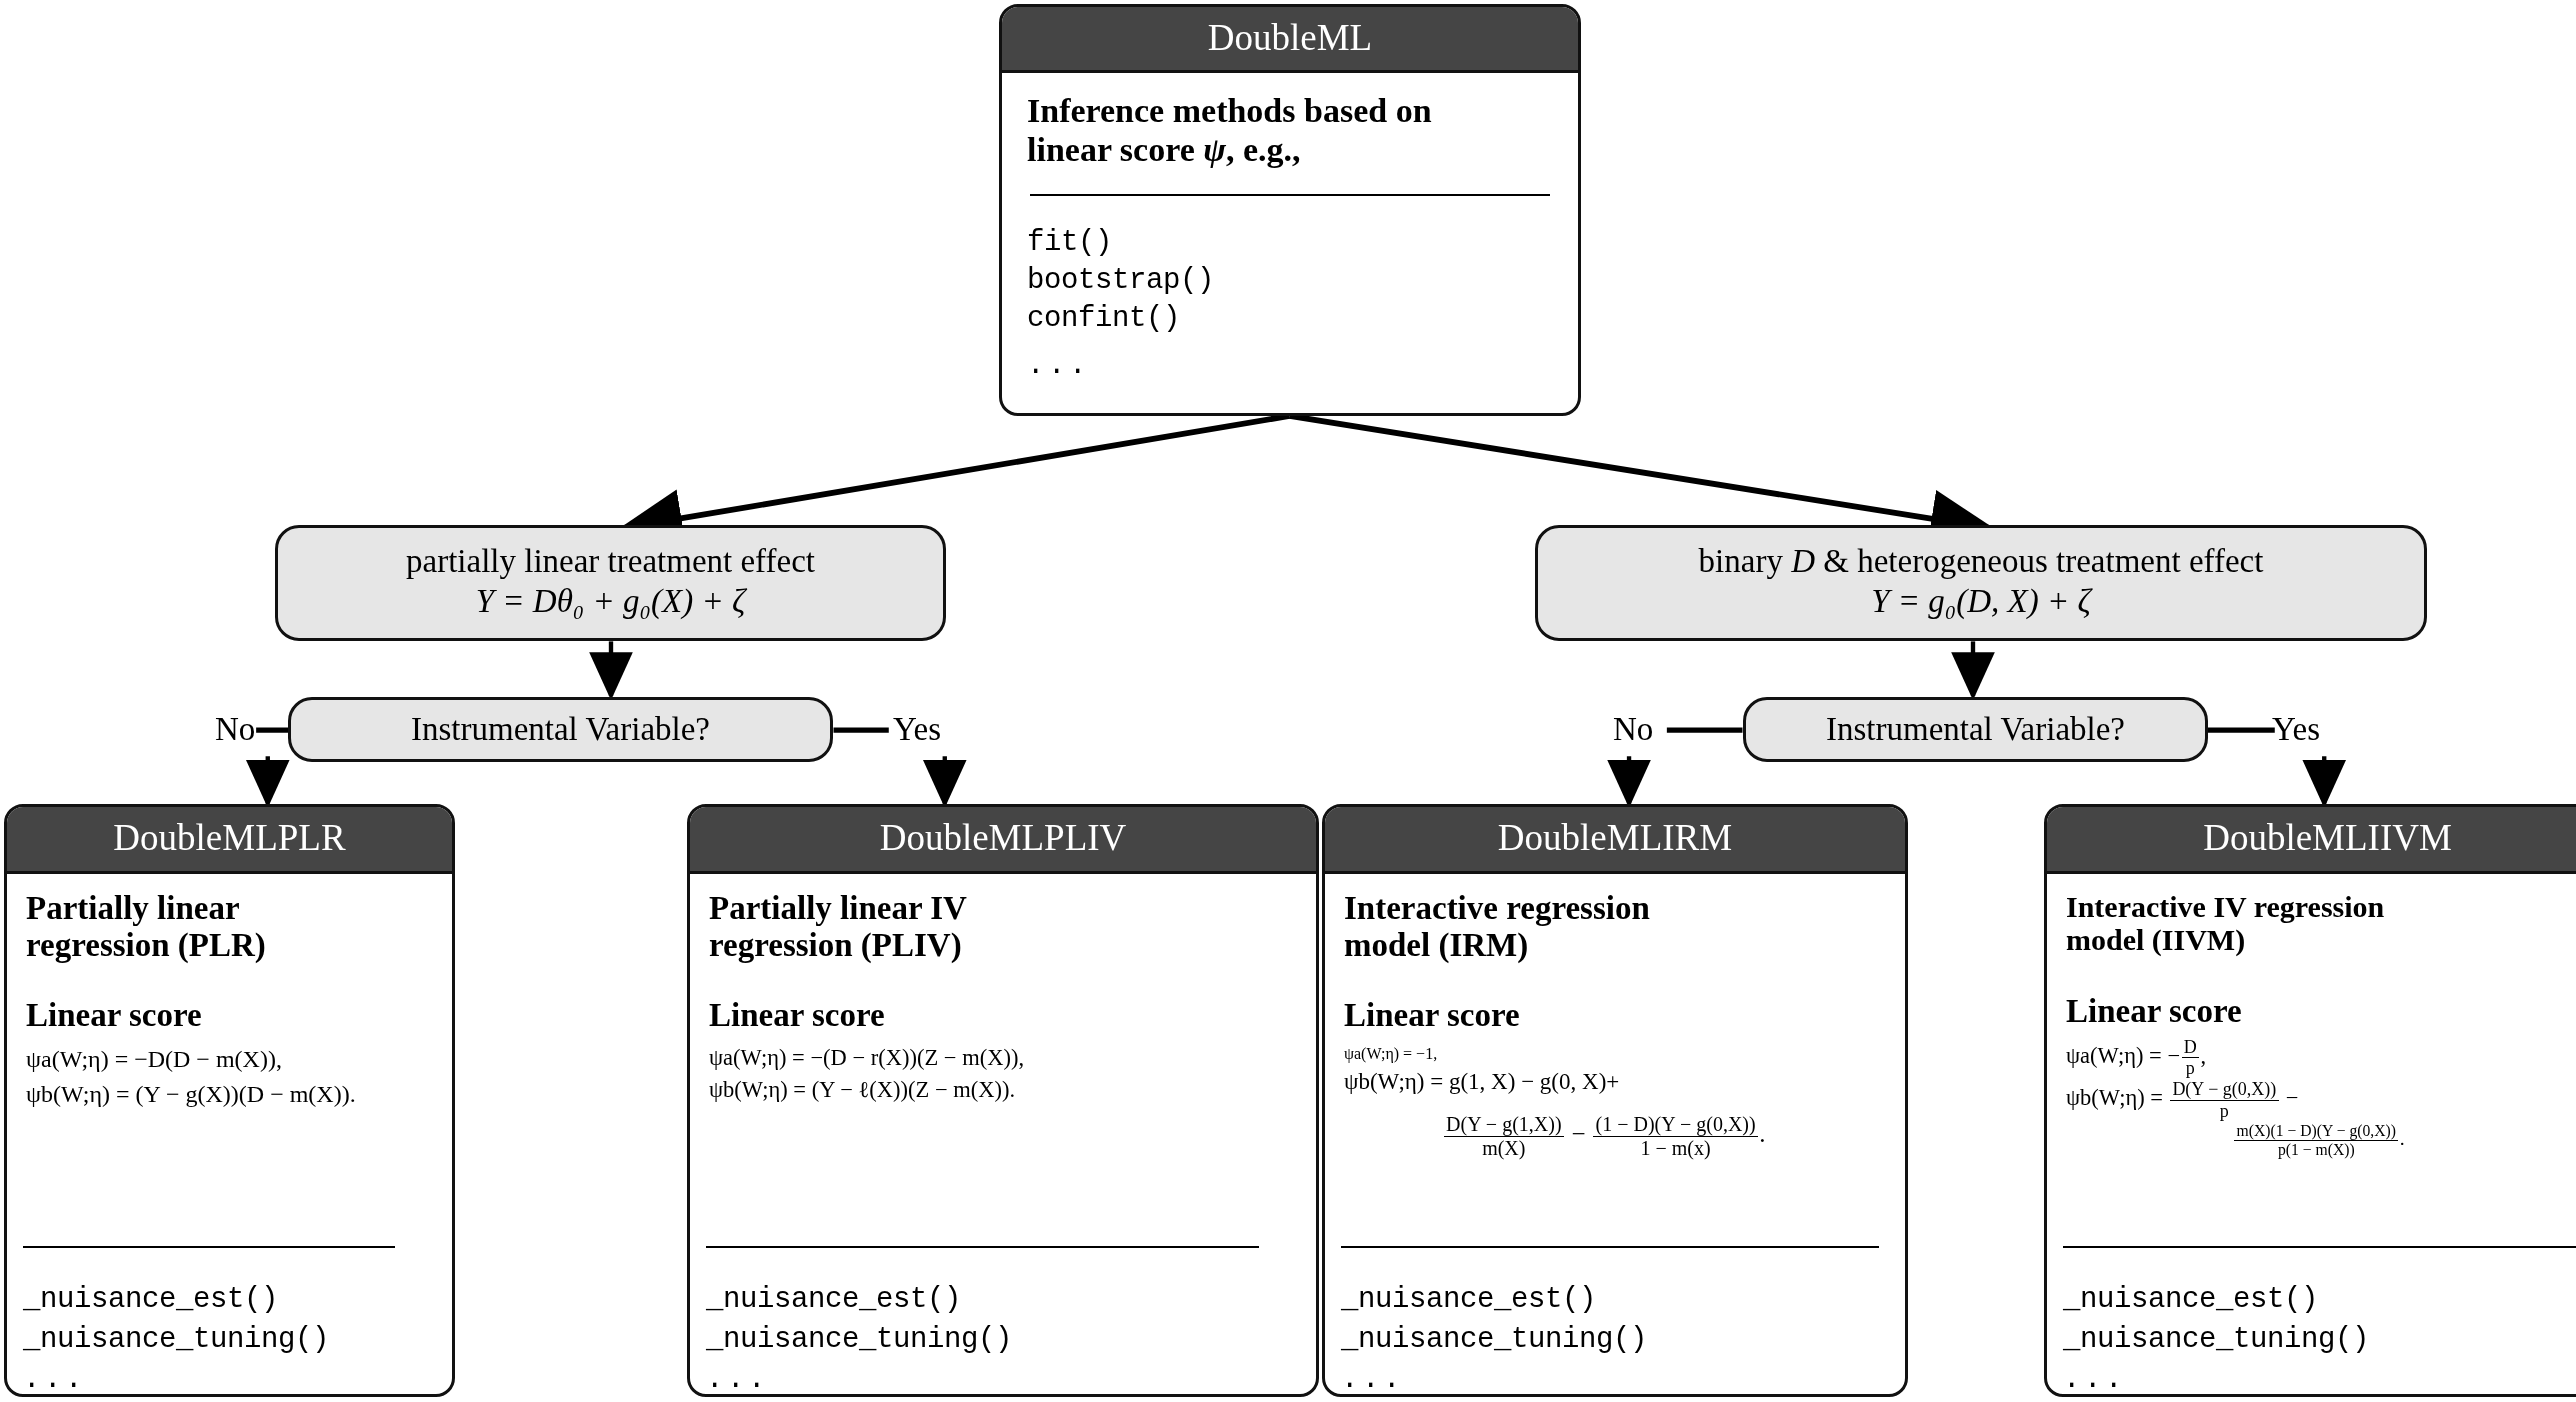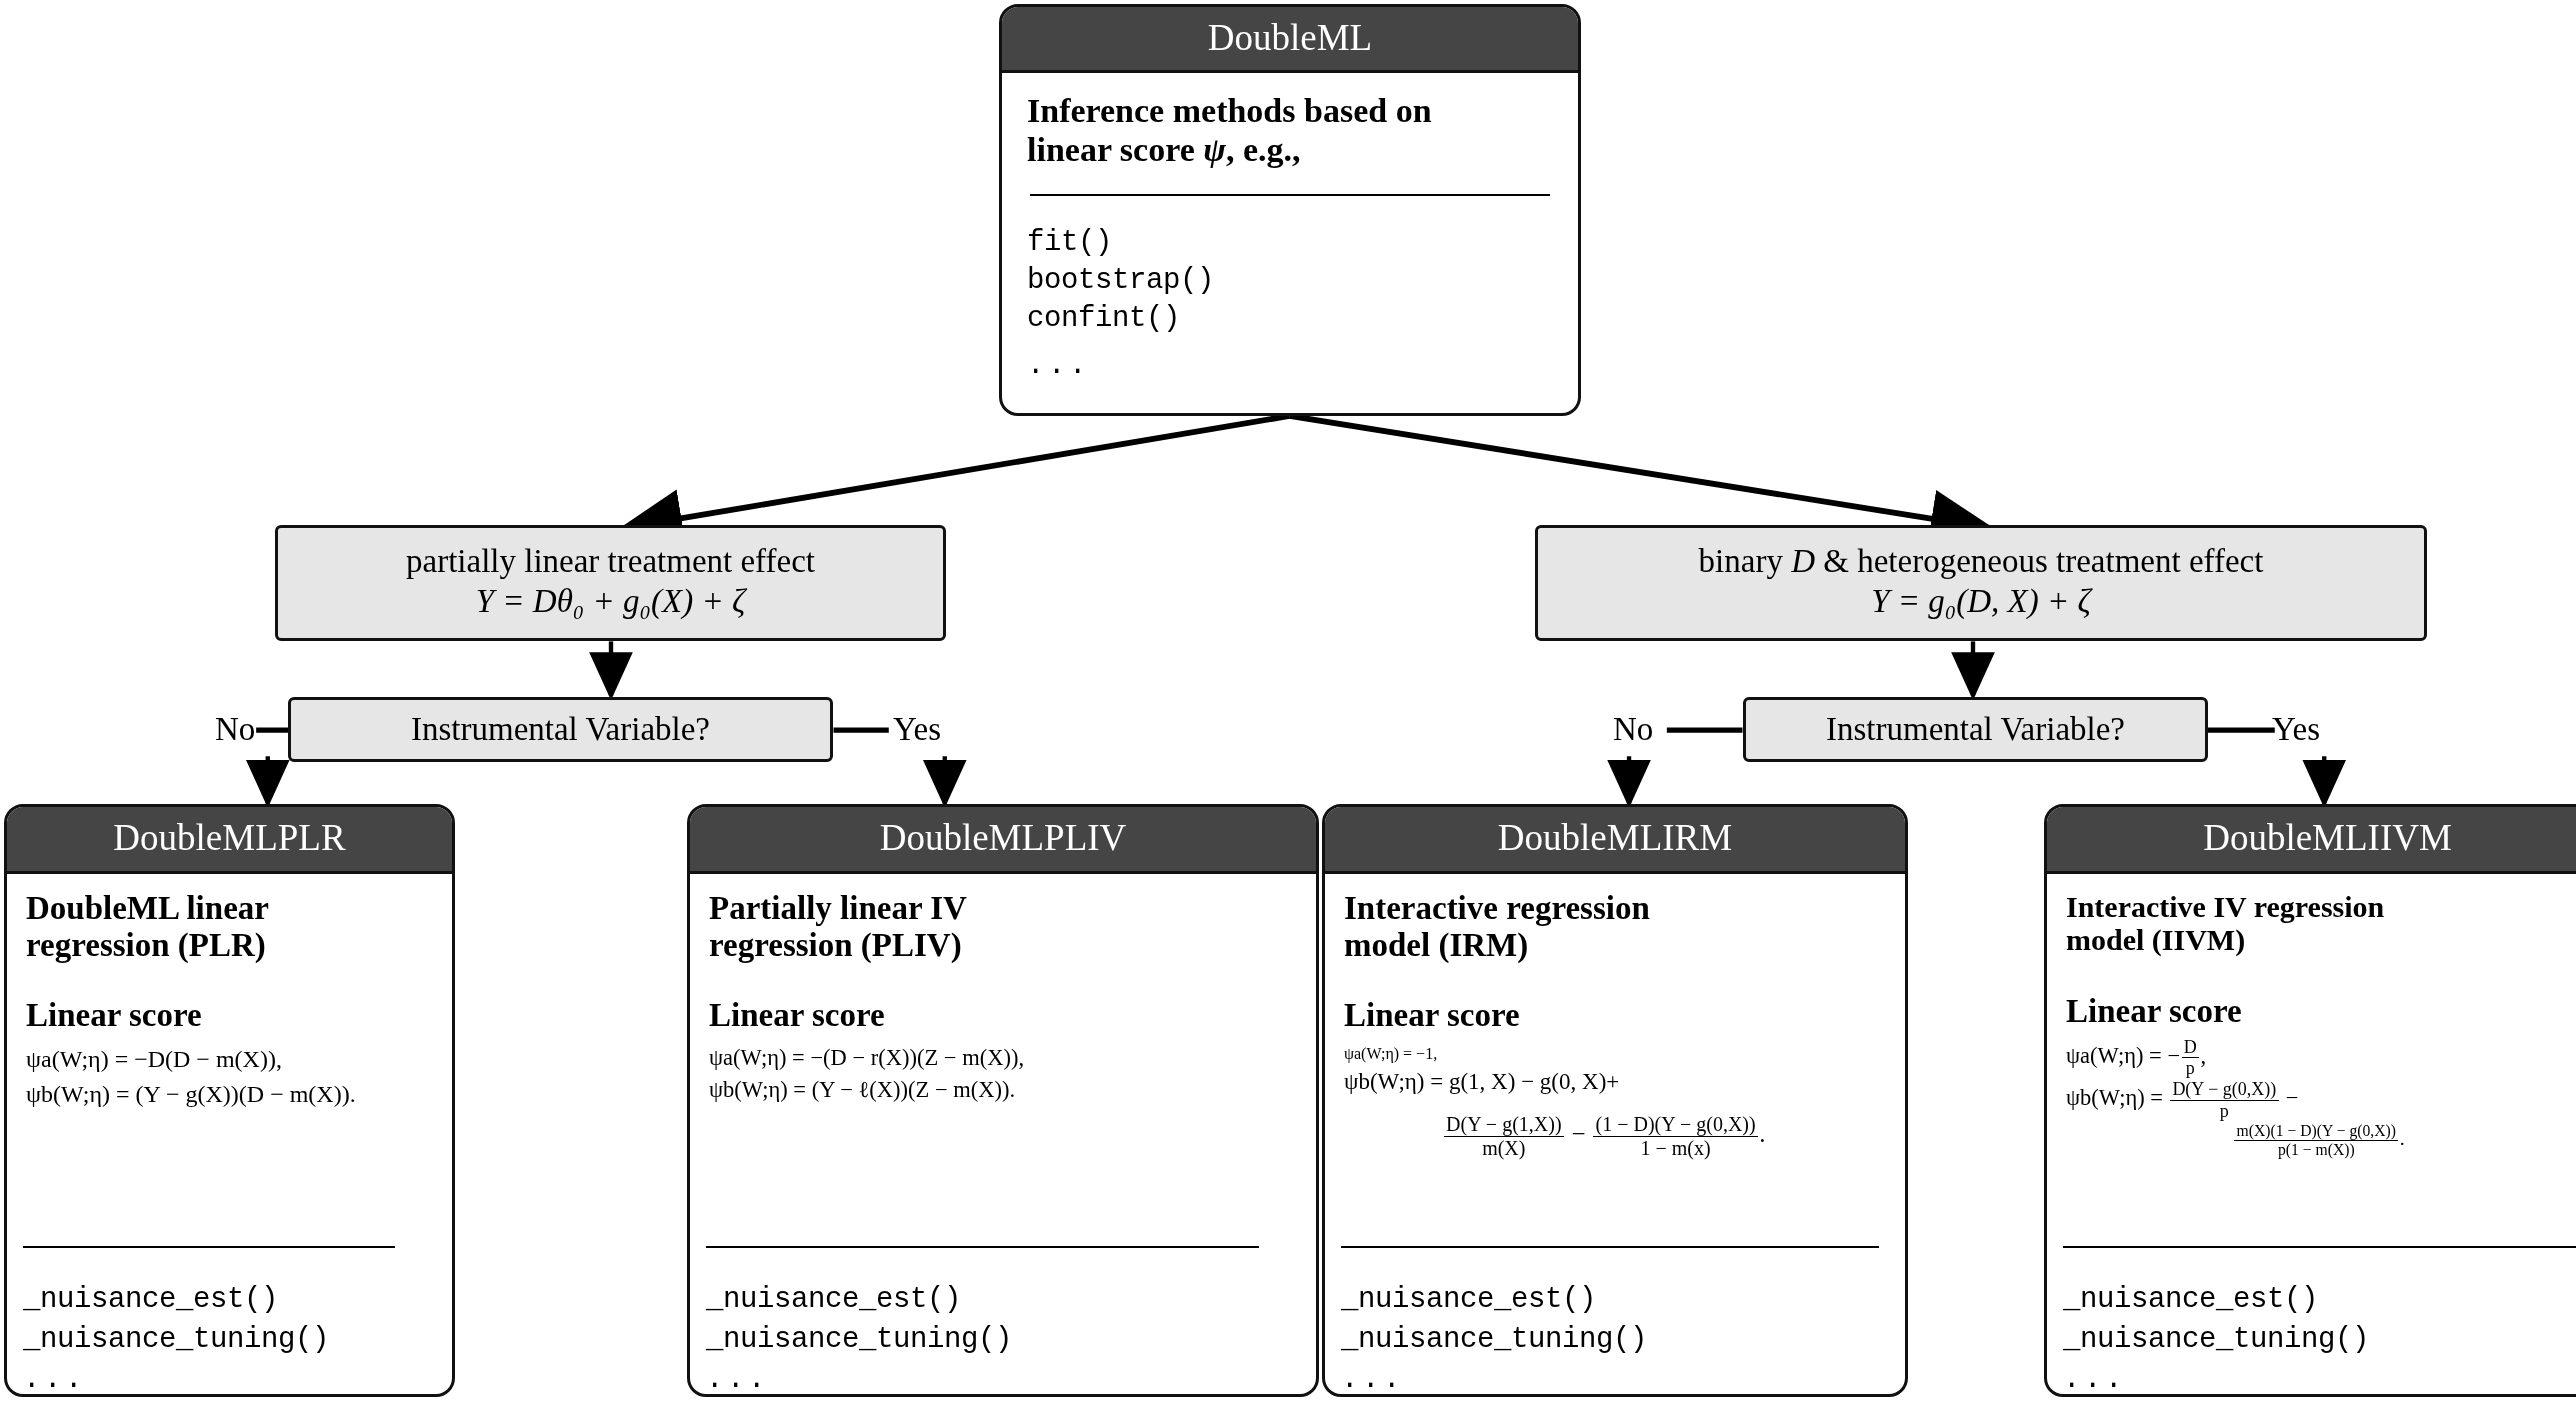--- a/index.html
+++ b/index.html
@@ -31,21 +31,21 @@
   .hrule{border:0;border-top:2.2px solid #000;margin:0;}
   .mono{
     font-family:"Liberation Mono","DejaVu Sans Mono",monospace;
     font-size:29px;line-height:1.32;letter-spacing:-0.4px;
   }
   .dots{font-family:"Liberation Mono","DejaVu Sans Mono",monospace;
         font-size:29px;letter-spacing:3.6px;}
 
   
   .greybox{
-    background:#e6e6e6;border:3.6px solid #111111;border-radius:6px;
+    background:#e6e6e6;border:3.6px solid #111111;border-radius:24px;
     display:flex;flex-direction:column;align-items:center;justify-content:center;
     text-align:center;
   }
   .gline1{font-size:33px;line-height:1.15;}
   .gline2{font-size:33px;line-height:1.25;}
   .decision{font-size:33px;}
 
   
   .mi{font-style:italic;font-family:"Liberation Serif","DejaVu Serif",serif;}
   .mathline{font-size:24px;line-height:1.45;white-space:nowrap;}
@@ -126,21 +126,21 @@
 <div class="node greybox" style="left:1743px;top:697px;width:465px;height:65px;">
   <div class="decision">Instrumental Variable?</div>
 </div>
 <div class="lbl" style="left:1613px;top:711px;">No</div>
 <div class="lbl" style="left:2272px;top:711px;">Yes</div>
 
 <div class="node classbox" style="left:4px;top:804px;width:451px;height:593px;">
   <div class="hdr">DoubleMLPLR</div>
   <div class="body">
     <div class="desc">
-      <span>DoubleML linear</span><br>
+      <span>Partially linear</span><br>
       <span>regression (PLR)</span>
     </div>
     <div class="sect" style="margin-top:33px;">Linear score</div>
     <div class="mathline" style="margin-top:8.7px;">ψa(W;η) = −D(D − m(X)),</div>
     <div class="mathline">ψb(W;η) = (Y − g(X))(D − m(X)).</div>
     <hr class="hrule" style="position:absolute;left:16px;right:57px;top:372px;">
     <div class="mono" style="position:absolute;left:16px;top:407px;">_nuisance_est()</div>
     <div class="mono" style="position:absolute;left:16px;top:447px;">_nuisance_tuning()</div>
     <div class="dots" style="position:absolute;left:16px;top:489px;">...</div>
   </div>

